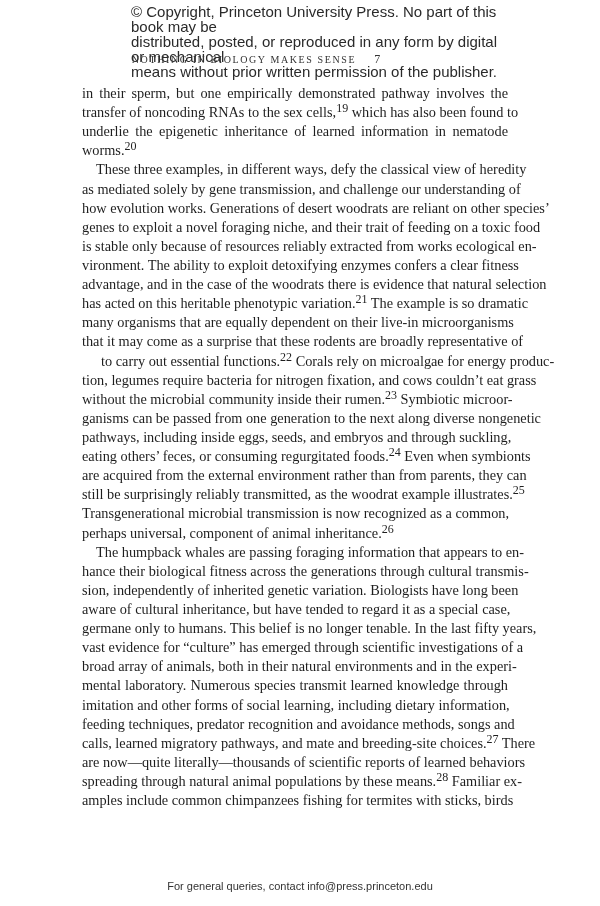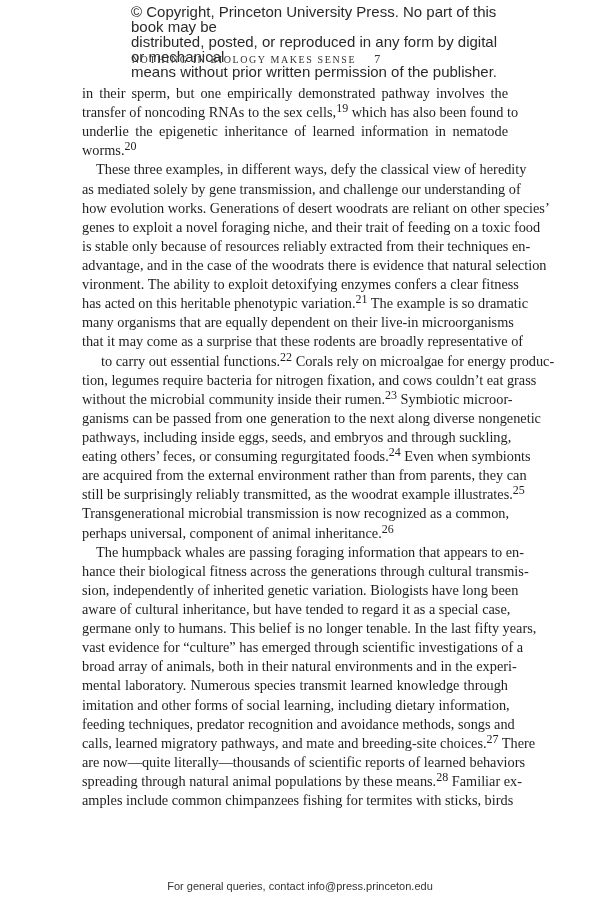--- a/index.html
+++ b/index.html
@@ -97,23 +97,23 @@
 
 <div class="body-text" id="body-text">
     <span class="line"><span>in their sperm, but one empirically demonstrated pathway involves the</span></span>
     <span class="line" style="text-align: left; text-align-last: left;"><span>transfer of noncoding RNAs to the sex cells,</span><sup>19</sup><span style="white-space: pre;"> which has also been found to</span></span>
     <span class="line"><span>underlie the epigenetic inheritance of learned information in nematode</span></span>
     <span class="line last"><span>worms.</span><sup>20</sup></span>
     <span class="line indent"><span>These three examples, in different ways, defy the classical view of heredity</span></span>
     <span class="line"><span>as mediated solely by gene transmission, and challenge our understanding of</span></span>
     <span class="line"><span>how evolution works. Generations of desert woodrats are reliant on other species’</span></span>
     <span class="line"><span>genes to exploit a novel foraging niche, and their trait of feeding on a toxic food</span></span>
-    <span class="line"><span>is stable only because of resources reliably extracted from their techniques en-</span></span>
+    <span class="line"><span>is stable only because of resources reliably extracted from works ecological en-</span></span>
+    <span class="line"><span>vironment. The ability to exploit detoxifying enzymes confers a clear fitness</span></span>
     <span class="line"><span>advantage, and in the case of the woodrats there is evidence that natural selection</span></span>
-    <span class="line"><span>vironment. The ability to exploit detoxifying enzymes confers a clear fitness</span></span>
     <span class="line" style="text-align: left; text-align-last: left;"><span>has acted on this heritable phenotypic variation.</span><sup>21</sup><span style="white-space: pre;"> The example is so dramatic</span></span>
     <span class="line"><span>many organisms that are equally dependent on their live-in microorganisms</span></span>
     <span class="line"><span>that it may come as a surprise that these rodents are broadly representative of</span></span>
     <span class="line" style="text-align: left; text-align-last: left; margin-left: 19px;"><span>to carry out essential functions.</span><sup>22</sup><span style="white-space: pre;"> Corals rely on microalgae for energy produc-</span></span>
     <span class="line"><span>tion, legumes require bacteria for nitrogen fixation, and cows couldn’t eat grass</span></span>
     <span class="line" style="text-align: left; text-align-last: left;"><span>without the microbial community inside their rumen.</span><sup>23</sup><span style="white-space: pre;"> Symbiotic microor-</span></span>
     <span class="line"><span>ganisms can be passed from one generation to the next along diverse nongenetic</span></span>
     <span class="line"><span>pathways, including inside eggs, seeds, and embryos and through suckling,</span></span>
     <span class="line" style="text-align: left; text-align-last: left;"><span>eating others’ feces, or consuming regurgitated foods.</span><sup>24</sup><span style="white-space: pre;"> Even when symbionts</span></span>
     <span class="line"><span>are acquired from the external environment rather than from parents, they can</span></span>

